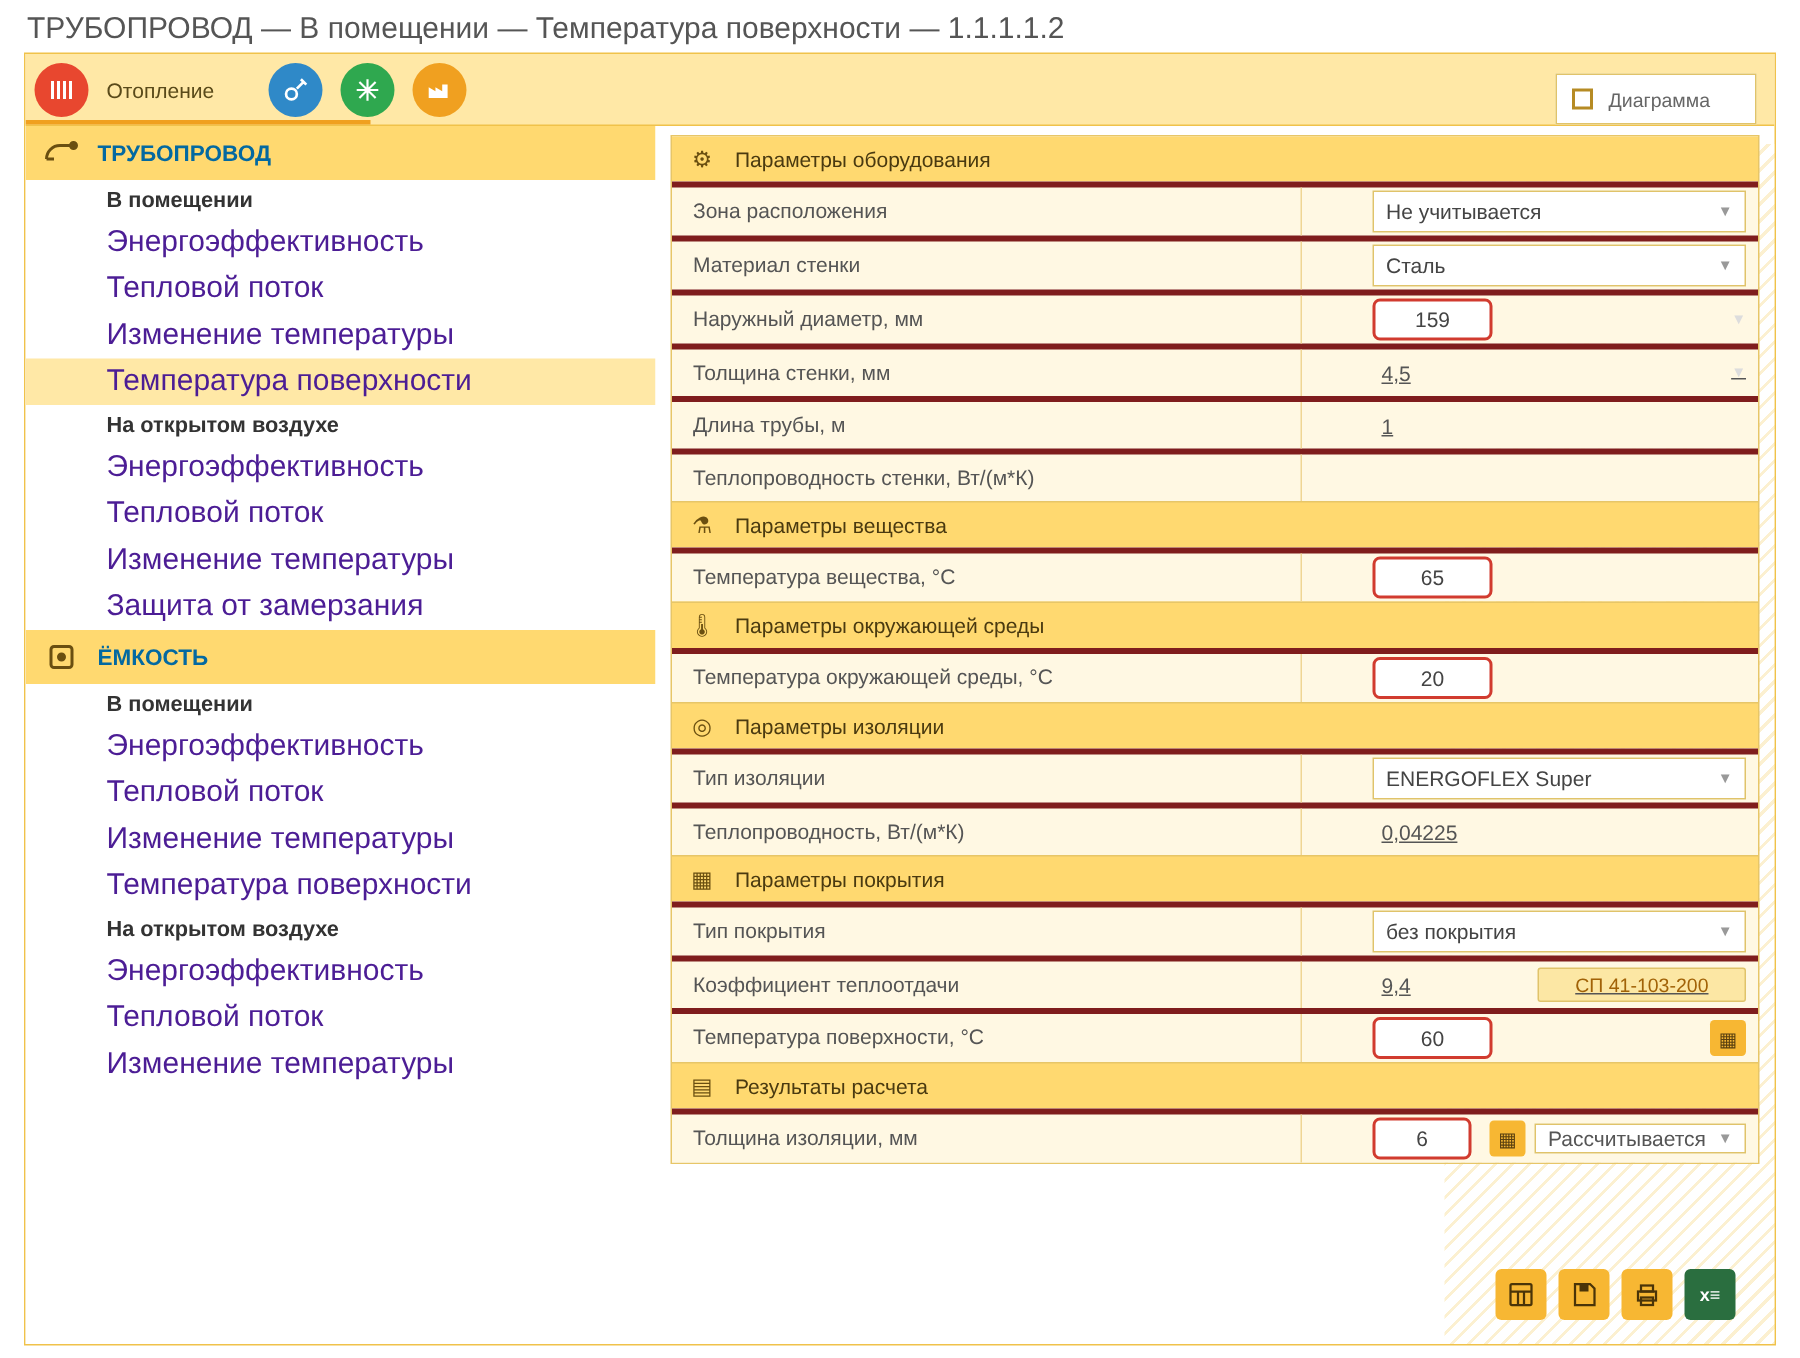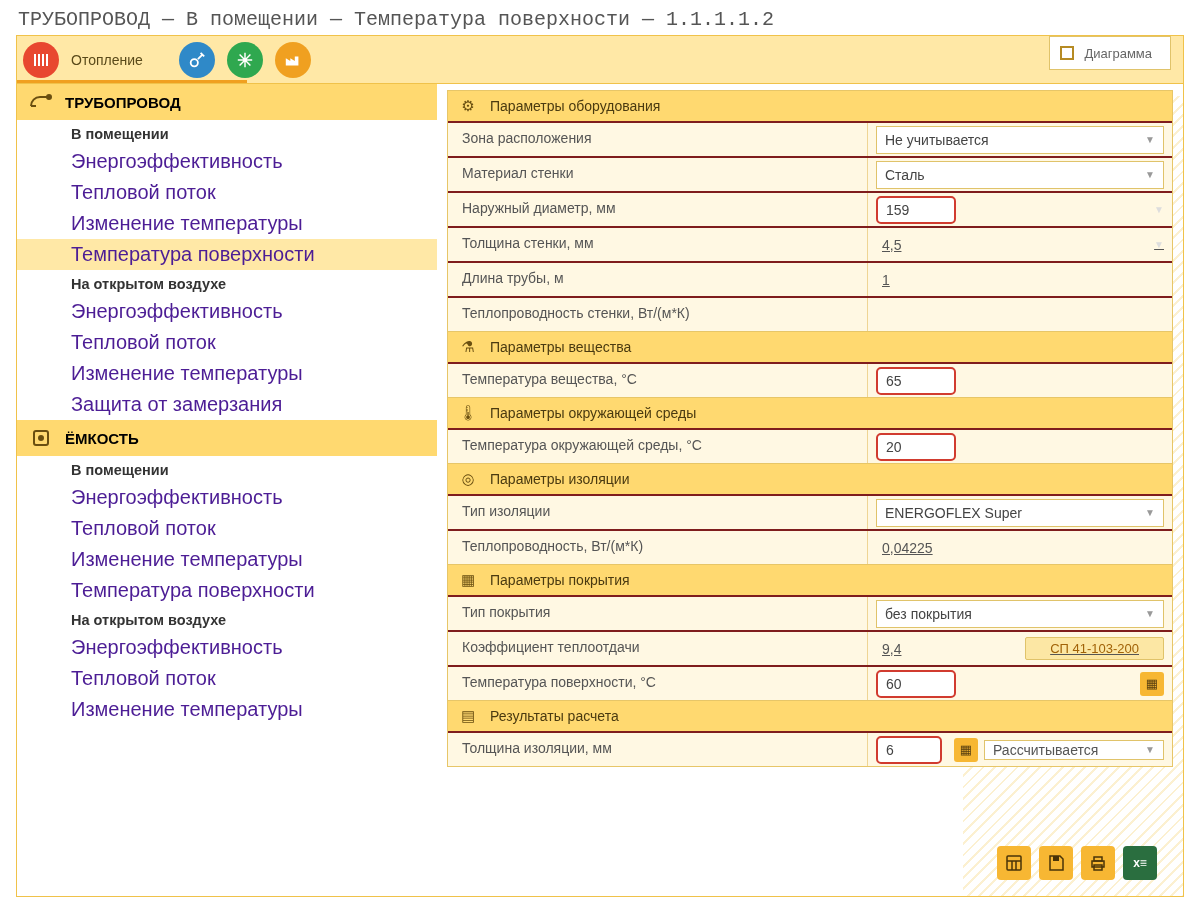--- a/index.html
+++ b/index.html
@@ -1,43 +1,43 @@
 <!DOCTYPE html>
 <html><head>
 <meta charset="utf-8">
 <style>
   * { box-sizing: border-box; margin: 0; padding: 0; font-family: "Segoe UI", Arial, sans-serif; }
   body { background: #fff; width: 1200px; height: 905px; overflow: hidden; color: #333; }
-  .page-title { font-size: 20px; color: #555; padding: 8px 18px 4px; font-weight: 400; font-family: Liberation Mono, monospace;}
+  .page-title { font-size: 20px; color: #555; padding: 8px 18px 4px; font-weight: 400;}
   .app { border: 1px solid #f0c24a; margin: 0 16px 0 16px; background: #fff; height: 862px; position: relative; overflow:hidden;}
   .bg-stripe { position:absolute; right:-40px; top:60px; width:260px; height:900px; background: repeating-linear-gradient(135deg,#f6d57a 0 2px,#fff 2px 8px); opacity:.35; pointer-events:none;}
-  .toolbar { display: flex; align-items: flex-start; background: #ffe8a6; height: 48px; border-bottom: 1px solid #f0c24a; position:relative;}
+  .toolbar { display: flex; align-items: flex-end; background: #ffe8a6; height: 48px; border-bottom: 1px solid #f0c24a; position:relative;}
   .toolbar .tab-strip { display:flex; align-items:center; gap:0; height:100%;}
   .round-btn { width:36px; height:36px; border-radius:50%; display:flex; align-items:center; justify-content:center; margin:0 6px; color:#fff; cursor:pointer;}
   .red{background:#e8472f}.blue{background:#2f89c8}.green{background:#2fa84f}.orange{background:#f0a020}
   .tab-label { font-size:14px; color:#5a4a1a; margin-left:6px; margin-right:30px;}
   .active-underline { position:absolute; left:0; bottom:0; width:230px; height:3px; background:#f0a020;}
-  .diagram-box { margin-left:auto; margin-right:12px; background:#fff; border:1px solid #e0c36a; height:34px; padding:0 18px 0 10px; display:flex; align-items:center; gap:10px; color:#666; font-size:13px;}
+  .diagram-box { margin-left:auto; margin-right:12px; background:#fff; border:1px solid #e0c36a; height:34px; padding:0 30px 0 10px; display:flex; align-items:center; gap:10px; color:#666; font-size:13px;}
   .chk { width:14px; height:14px; border:2px solid #b68b24; display:inline-block;}
   .body { display:flex; height: calc(100% - 48px);}
   .sidebar { width: 420px; background:#fff; overflow:auto;}
-  .cat-header { display:flex; align-items:center; gap:10px; background:#ffd970; padding:7px 10px; font-weight:700; color:#000000; font-size:15px;}
+  .cat-header { display:flex; align-items:center; gap:10px; background:#ffd970; padding:7px 10px; font-weight:700; color:#0369a1; font-size:15px;}
   .cat-header .ico { width:28px; height:22px; display:flex; align-items:center; justify-content:center; color:#6a4f10;}
   .sub-bold { font-weight:700; padding:6px 10px 4px 54px; font-size:14.5px; color:#333; cursor:pointer;}
   .sub-item { padding:4px 10px 4px 54px; font-size:20px; color:#4c1d95; cursor:pointer;}
   .sub-item.selected { background:#ffe8a6;}
   .main { flex:1; padding:6px 10px 10px 10px; overflow:auto; position:relative;}
   .grid { border:1px solid #e7c668;}
   .sec-header { display:flex; align-items:center; gap:12px; background:#ffd970; padding:6px 10px; font-size:14px; color:#4a3a10; border-top:1px solid #e7c668;}
   .sec-header:first-child{border-top:none;}
   .sec-header .sico { width:20px; text-align:center; color:#6a4f10; font-size:15px;}
-  .row { display:flex; border-top:2px solid #7f1d1d; background:#fff8e3; min-height:35px;}
+  .row { display:flex; border-top:4px solid #7f1d1d; background:#fff8e3; min-height:35px;gap:39px;}
   .row .label { flex: 0 0 420px; padding:7px 14px; font-size:14px; color:#555; border-right:1px solid #efd594;}
   .row .value { flex:1; display:flex; align-items:center; padding:2px 8px 2px 8px; position:relative;}
-  .row .value .val-input { border:1px solid #e0c36a; background:#fff; padding:4px 8px; font-size:14px; color:#444; flex:1; height:28px; display:flex; align-items:center; justify-content:flex-start;}
+  .row .value .val-input { border:1px solid #e0c36a; background:#fff; padding:4px 8px; font-size:14px; color:#444; flex:1; height:28px; display:flex; align-items:center; justify-content:center;}
   .row .value.plain { font-size:14px; color:#555; padding-left:14px;text-decoration:underline;}
   .caret { color:#999; font-size:10px; margin-left:auto;}
   .caret.light{color:#ddd;}
   .redbox { border:2.5px solid #d13b2f !important; border-radius:5px;}
   .value .btn-chip { margin-left:10px; background:#fce7a4; border:1px solid #e0c36a; border-radius:2px; padding:3px 24px; font-size:13px; color:#a16207; white-space:nowrap;}
   .value .mini-ico { width:24px;height:24px; background:#f7b733; border-radius:3px; display:flex;align-items:center;justify-content:center; color:#5a4010; font-size:13px; margin-left:6px;}
   .value .redwrap { position:relative; display:flex; align-items:center; flex:0 0 80px;}
   .value .redwrap .val-input{flex:1;}
   .res-row .value{gap:6px;}
   .res-row .chooser { flex:1; border:1px solid #e0c36a; background:#fff; height:20px; display:flex; align-items:center; padding:0 8px; font-size:14px; color:#555;}

